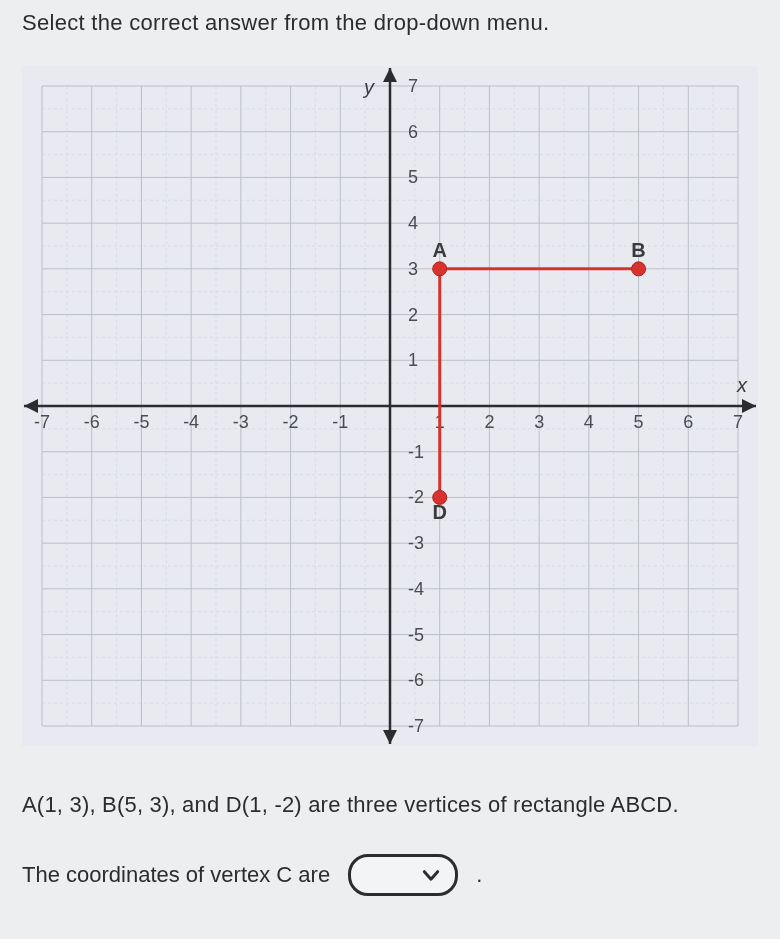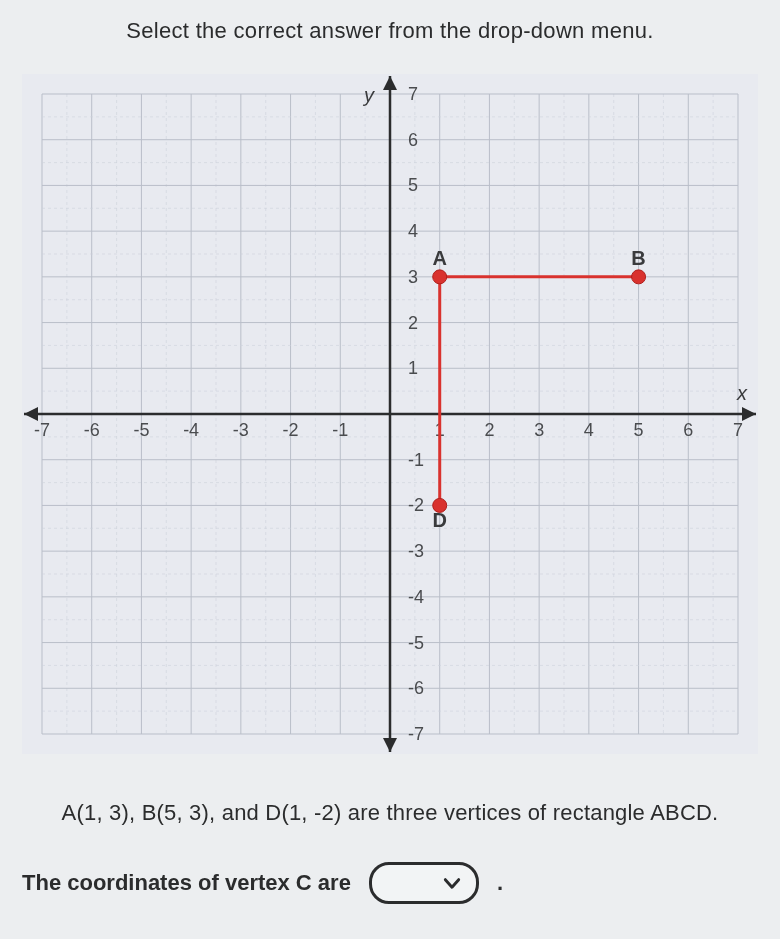--- a/index.html
+++ b/index.html
@@ -4,22 +4,21 @@
 <style>
   * { box-sizing: border-box; }
   html, body {
     margin: 0; padding: 0;
     width: 780px; height: 939px;
     background: #eceef0;
     font-family: Arial, Helvetica, sans-serif;
     color: #2b2c2d;
   }
   .page {
-    padding: 18px 22px;
-    text-align: center;
+    padding: 10px 22px;
   }
   .instruction {
     font-size: 22px;
     letter-spacing: .3px;
     margin-bottom: 28px;
   }
   .chart-wrap {
     padding: 2px 0;
   }
   svg.axes { display:block; }
@@ -27,21 +26,20 @@
     font-size: 22px;
     margin-top: 44px;
     letter-spacing: .2px;
   }
   .answer-line {
     display:flex;
     align-items:center;
     gap: 18px;
     margin-top: 36px;
     font-size: 22px;
-    font-weight: bold;
   }
   .dropdown {
     width: 110px;
     height: 42px;
     border: 3px solid #2b2c2d;
     border-radius: 20px;
     background: #f2f4f5;
     display:flex;
     align-items:center;
     justify-content:flex-end;

